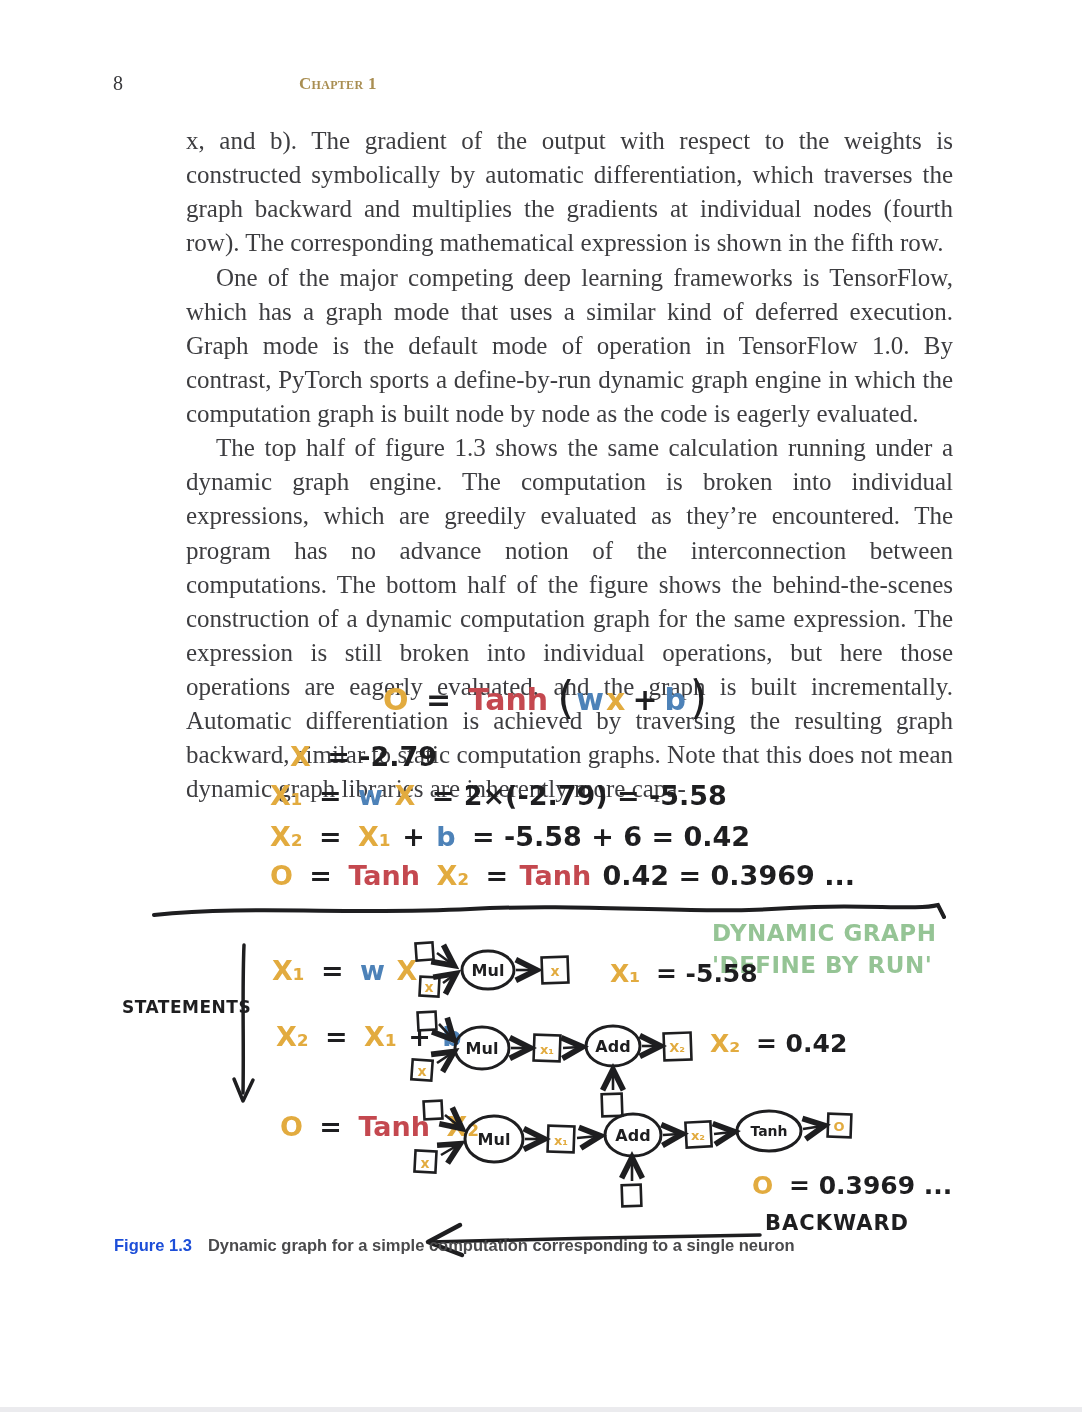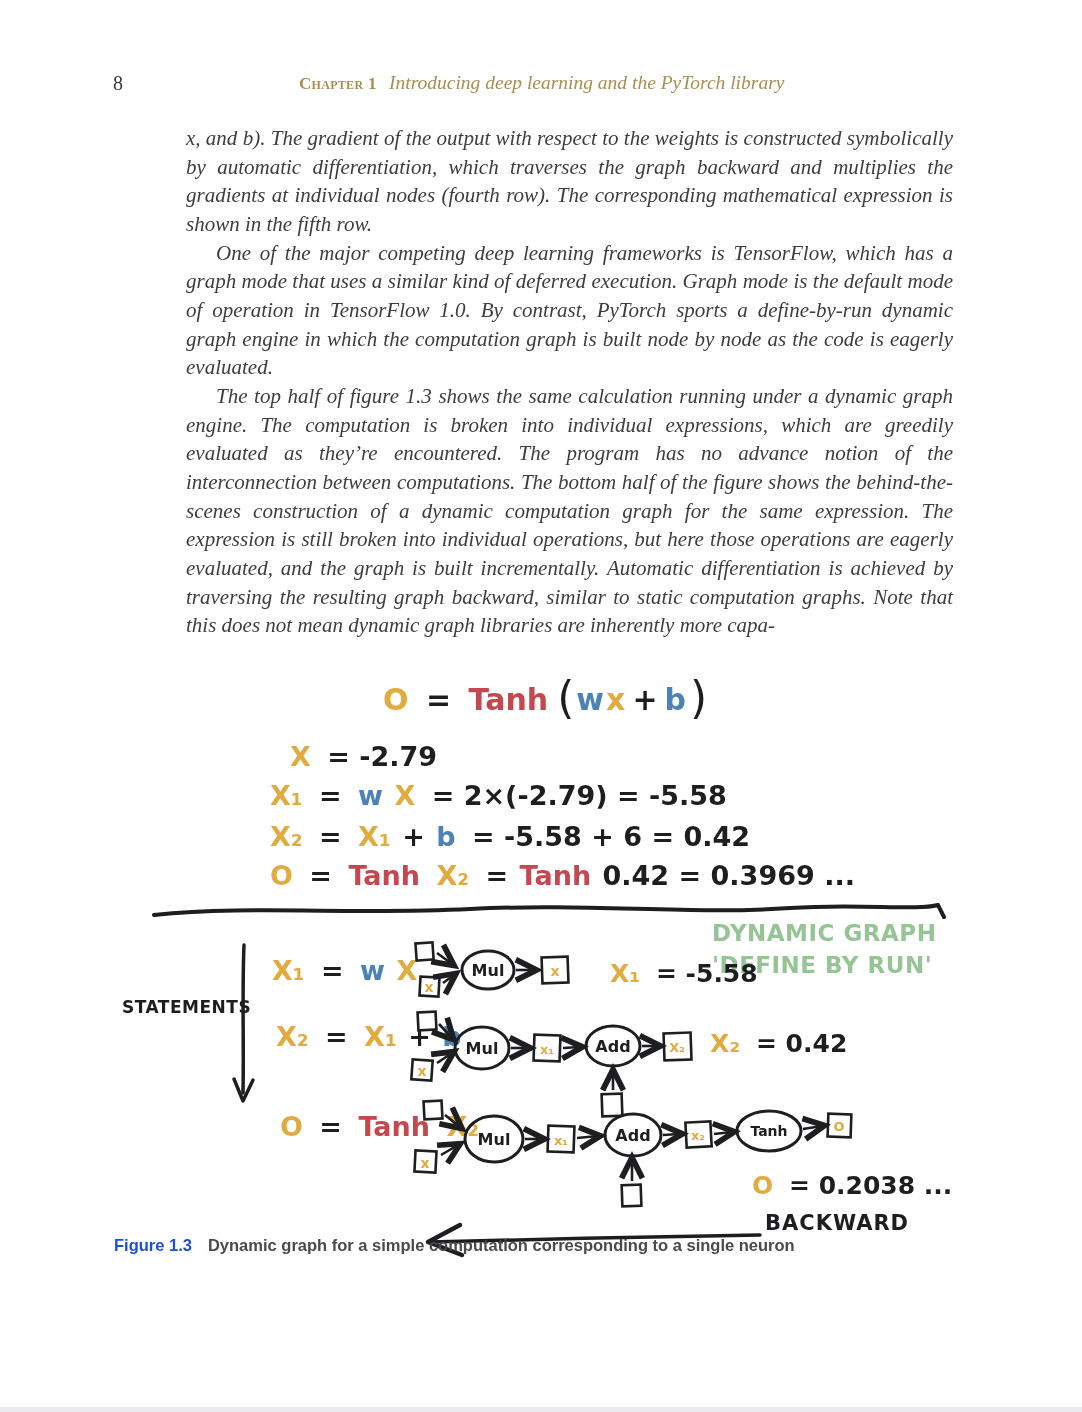--- a/index.html
+++ b/index.html
@@ -7,22 +7,22 @@
         font-family:"Liberation Serif",serif;color:#3d3d40;}
 
   
   .page-num{position:absolute;left:113px;top:72px;font-size:20px;color:#39393c;}
   .chapter-label{position:absolute;left:299px;top:74px;font-size:17px;font-weight:bold;
                  font-variant:small-caps;color:#a98e52;letter-spacing:.3px;}
   .chapter-title{position:absolute;left:389px;top:72px;font-size:19.5px;font-style:italic;
                  color:#a98e52;}
 
   
-  .bodycopy{position:absolute;left:186px;top:124px;width:767px;font-size:21px;
-            line-height:1.365;text-align:justify;color:#3d3d40;font-style:italic;}
+  .bodycopy{position:absolute;left:186px;top:124px;width:767px;font-size:25px;
+            line-height:1.365;text-align:justify;color:#3d3d40;}
   .bodycopy p{margin:0;}
   .bodycopy p.indent{text-indent:30px;}
 
   
   .figure{position:absolute;left:100px;top:659px;width:882px;height:600px;
           font-family:"DejaVu Sans",sans-serif;font-weight:bold;}
   .hand{font-family:"DejaVu Sans",sans-serif;font-weight:bold;white-space:nowrap;}
   .c-ink{color:#1e1e20;}  .c-gold{color:#e2ab3f;}  .c-red{color:#c4484f;}
   .c-blue{color:#4d82b8;}
   .tok{margin-right:7px;display:inline-block;}
@@ -65,21 +65,20 @@
              text-shadow:2px 2px 2px rgba(150,150,150,.45);}
   .bottom-bar{position:absolute;left:0;bottom:0;width:100%;height:5px;background:#ebebee;}
 </style>
 </head>
 <body>
 
 <div class="page">
 
   <div class="page-num">8</div>
   <div class="chapter-label">Chapter 1</div>
-  <div class="chapter-title">Introducing deep learning and the PyTorch library</div>
 
   <div class="bodycopy">
     <p>x, and b). The gradient of the output with respect to the weights is constructed symbolically by automatic differentiation, which traverses the graph backward and multiplies the gradients at individual nodes (fourth row). The corresponding mathematical expression is shown in the fifth row.</p>
     <p class="indent">One of the major competing deep learning frameworks is TensorFlow, which has a graph mode that uses a similar kind of deferred execution. Graph mode is the default mode of operation in TensorFlow 1.0. By contrast, PyTorch sports a define-by-run dynamic graph engine in which the computation graph is built node by node as the code is eagerly evaluated.</p>
     <p class="indent">The top half of figure 1.3 shows the same calculation running under a dynamic graph engine. The computation is broken into individual expressions, which are greedily evaluated as they’re encountered. The program has no advance notion of the interconnection between computations. The bottom half of the figure shows the behind-the-scenes construction of a dynamic computation graph for the same expression. The expression is still broken into individual operations, but here those operations are eagerly evaluated, and the graph is built incrementally. Automatic differentiation is achieved by traversing the resulting graph backward, similar to static computation graphs. Note that this does not mean dynamic graph libraries are inherently more capa-</p>
   </div>
 
   <div class="figure">
 
     <div class="formula hand">
@@ -231,21 +230,21 @@
       <ellipse cx="355" cy="38" rx="32" ry="20" fill="none" stroke="#1e1e20" stroke-width="3"></ellipse>
       <text x="355" y="43" text-anchor="middle" font-size="14" class="node-label">Tanh</text>
       <path d="M389,36 L408,33" fill="none" stroke="#1e1e20" stroke-width="2.6" marker-end="url(#ah3)"></path>
       <rect x="414" y="21" width="23" height="23" fill="none" stroke="#1e1e20" stroke-width="2.6" transform="rotate(2 425 32)"></rect>
       <text x="425" y="38" text-anchor="middle" font-size="13" class="box-label">O</text>
       <rect x="208" y="92" width="19" height="21" fill="none" stroke="#1e1e20" stroke-width="2.6" transform="rotate(-2 217 102)"></rect>
       <path d="M218,88 L218,67" fill="none" stroke="#1e1e20" stroke-width="2.6" marker-end="url(#ah3)"></path>
     </svg>
     <div class="result r3 hand">
       <span class="tok c-gold">O</span>
-      <span class="tok c-ink">= 0.2038 ...</span>
+      <span class="tok c-ink">= 0.3969 ...</span>
     </div>
 
     <svg class="fig-svg backward-svg" width="348" height="44">
       <path d="M344,18 C240,20 120,22 14,25" fill="none" stroke="#1e1e20" stroke-width="3.5" stroke-linecap="round"></path>
       <path d="M44,8 L12,25 L46,38" fill="none" stroke="#1e1e20" stroke-width="4.5" stroke-linecap="round" stroke-linejoin="round"></path>
     </svg>
     <div class="backward-label hand">BACKWARD</div>
   </div>
 
   <div class="caption">

